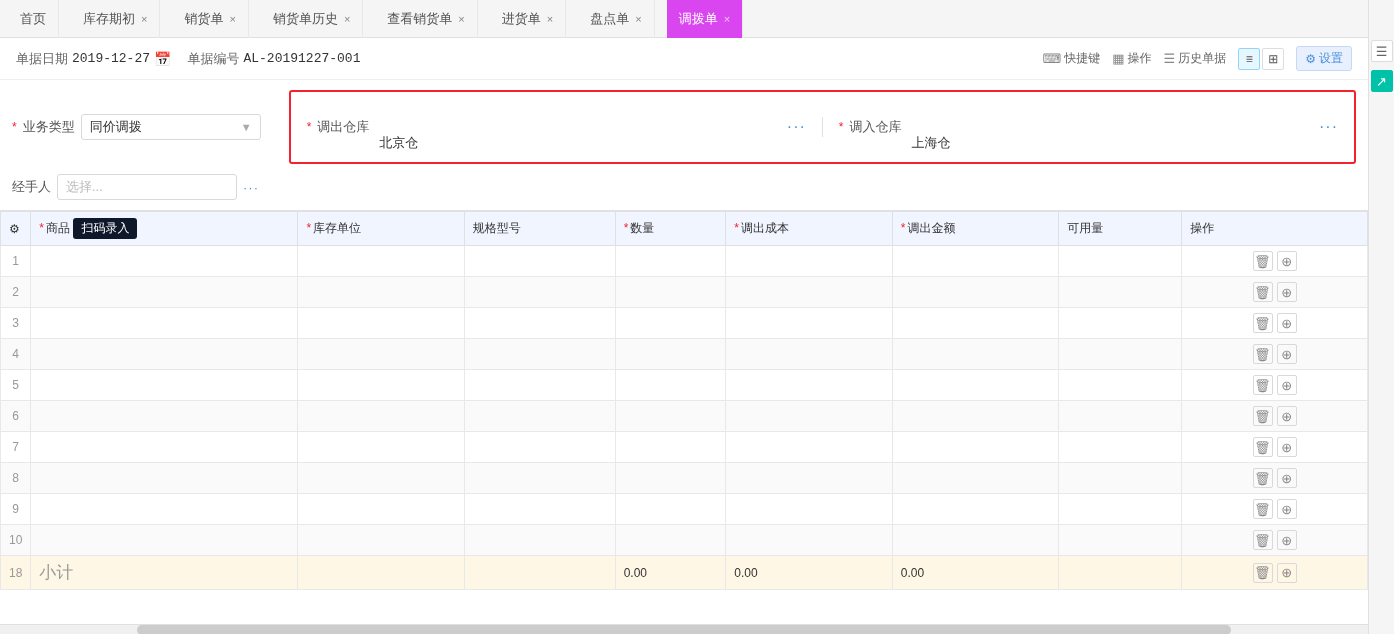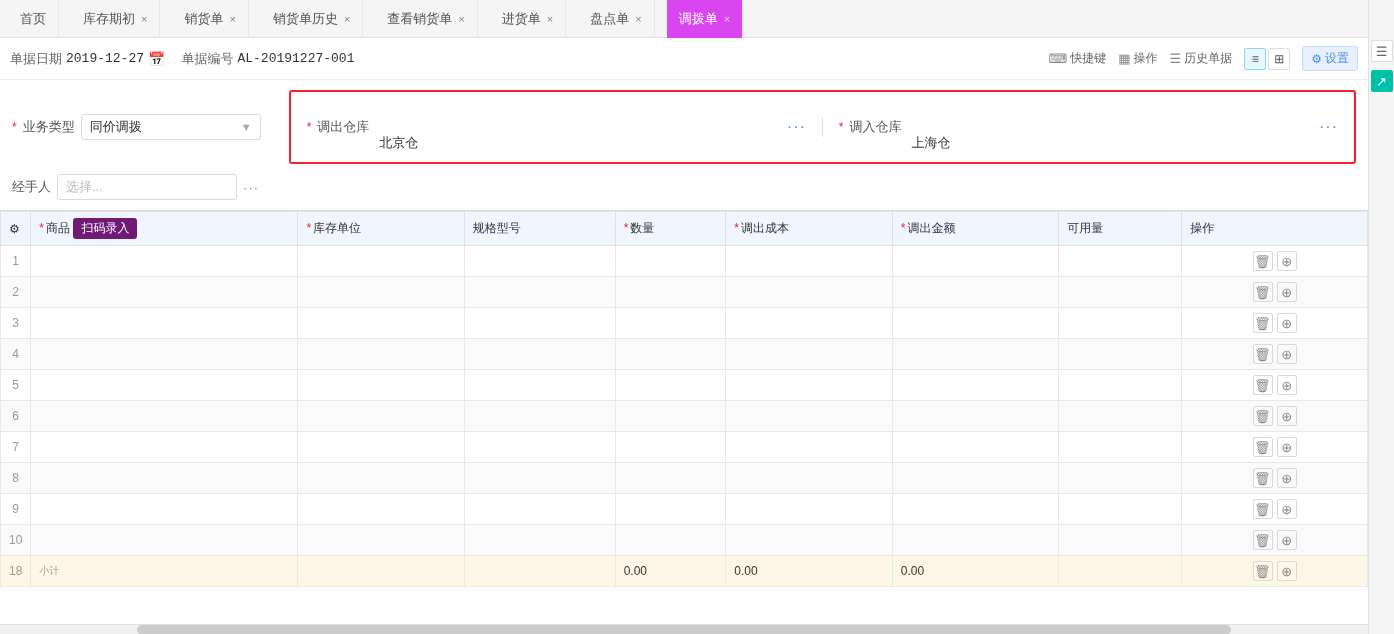--- a/index.html
+++ b/index.html
@@ -22,21 +22,21 @@
       margin-left: 6px; font-size: 11px; cursor: pointer; opacity: 0.7;
     }
     .tab.active .close-btn { color: #fff; }
     .tab-close-all {
       margin-left: auto; width: 28px; height: 28px; display: flex; align-items: center; justify-content: center;
       cursor: pointer; color: #888; font-size: 16px;
     }
 
     
     .toolbar {
-      display: flex; align-items: center; padding: 8px 10px; border-bottom: 1px solid #eee;
+      display: flex; align-items: center; padding: 8px 16px; border-bottom: 1px solid #eee;
       background: #fff; gap: 16px;
     }
     .toolbar-item { display: flex; align-items: center; gap: 4px; font-size: 13px; }
     .toolbar-label { color: #666; }
     .toolbar-value { color: #333; font-weight: 500; font-family: Liberation Mono, monospace; }
     .toolbar-icon { color: #00b09b; cursor: pointer; font-size: 14px; }
     .toolbar-right { margin-left: auto; display: flex; align-items: center; gap: 12px; }
     .toolbar-right-item { display: flex; align-items: center; gap: 3px; color: #666; cursor: pointer; font-size: 12px; }
     .toolbar-right-item .icon-sm { font-size: 13px; color: #888; }
     .setting-btn {
@@ -85,21 +85,21 @@
       height: 28px; white-space: nowrap;
     }
     .data-table tr:nth-child(even) td { background: #fafafa; }
     .data-table .row-num { color: #999; text-align: center; width: 30px; }
     .data-table .subtotal td { background: #fff7e6 !important; font-weight: 500; }
     .action-cell { display: flex; align-items: center; gap: 4px; justify-content: center; }
     .action-icon { width: 20px; height: 20px; display: flex; align-items: center; justify-content: center; cursor: pointer; color: #888; font-size: 13px; border: 1px solid #d9d9d9; border-radius: 2px; }
 
     
     .scan-btn {
-      background: #701a75; color: #fff; border: none; border-radius: 3px;
+      background: #0f172a; color: #fff; border: none; border-radius: 3px;
       padding: 2px 8px; font-size: 12px; cursor: pointer; white-space: nowrap;
     }
 
     
     .gear-col { width: 30px; text-align: center; }
 
     
     .th-gear { cursor: pointer; color: #666; }
 
     
@@ -419,21 +419,21 @@
       <td></td>
       <td>
         <div class="action-cell">
           <div class="action-icon">🗑</div>
           <div class="action-icon">⊕</div>
         </div>
       </td>
     </tr>
             <tr class="subtotal">
       <td class="row-num">18</td>
-      <td style="color:#999;font-size:10px;">小计</td>
+      <td style="color:#999;font-size:17px;">小计</td>
       <td></td>
       <td></td>
       <td>0.00</td>
       <td>0.00</td>
       <td>0.00</td>
       <td></td>
       <td>
         <div class="action-cell">
           <div class="action-icon">🗑</div>
           <div class="action-icon">⊕</div>

